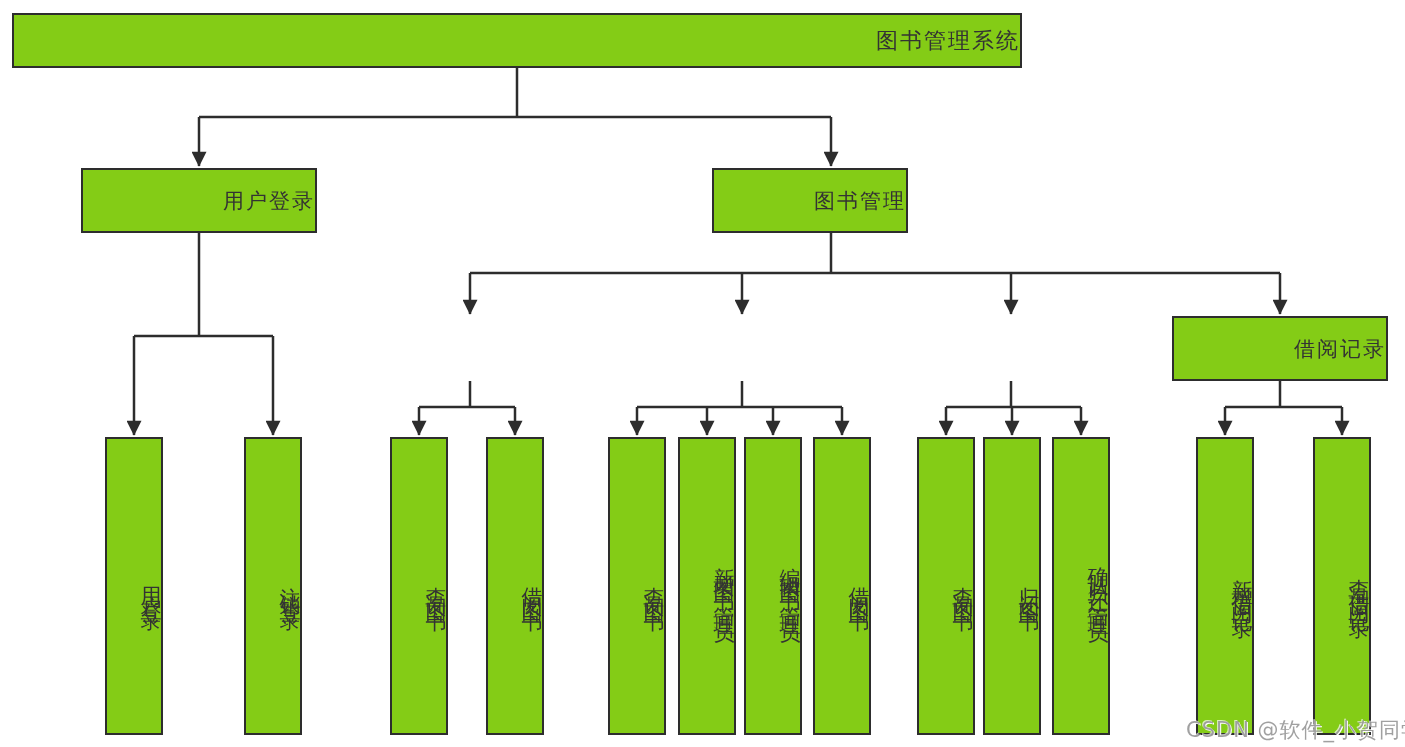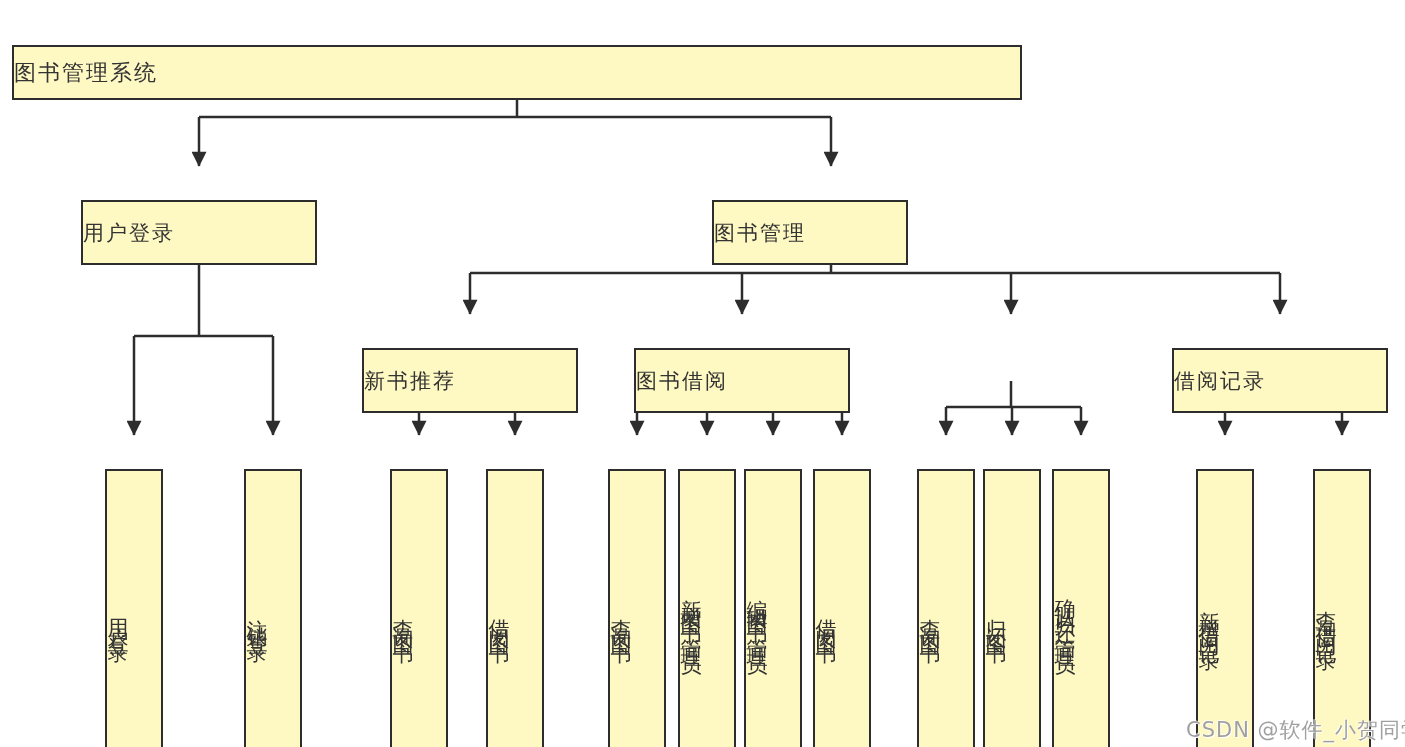--- a/index.html
+++ b/index.html
@@ -13,28 +13,27 @@
   }
   #wires {
     position: absolute;
     left: 0; top: 0;
     width: 1405px; height: 747px;
     z-index: 0;
   }
   .box {
     position: absolute;
     box-sizing: border-box;
-    background: #fef9c3;
+    background: #84cc16;
     border: 2.5px solid #2d2d2d;
     display: flex;
     align-items: center;
-    justify-content: flex-start;
+    justify-content: flex-end;
     color: #333333;
     z-index: 1;
-    margin-top: 32px;
   }
   .hlabel {
     font-size: 21px;
     letter-spacing: 2px;
     white-space: nowrap;
   }
   .root .hlabel { font-size: 22px; }
   .vbox .vlabel {
     writing-mode: vertical-rl;
     text-orientation: mixed;
@@ -117,26 +116,20 @@
     <span class="hlabel">图书管理系统</span>
   </div>
 
   <div class="box n-ul">
     <span class="hlabel">用户登录</span>
   </div>
   <div class="box n-bm">
     <span class="hlabel">图书管理</span>
   </div>
 
-  <div class="box n-nbr">
-    <span class="hlabel">新书推荐</span>
-  </div>
-  <div class="box n-bb">
-    <span class="hlabel">图书借阅</span>
-  </div>
   <div class="box n-br">
     <span class="hlabel">借阅记录</span>
   </div>
 
   <div class="box vbox leaf l-ul1">
     <span class="vlabel">用户登录</span>
   </div>
   <div class="box vbox leaf l-ul2">
     <span class="vlabel">注销登录</span>
   </div>

